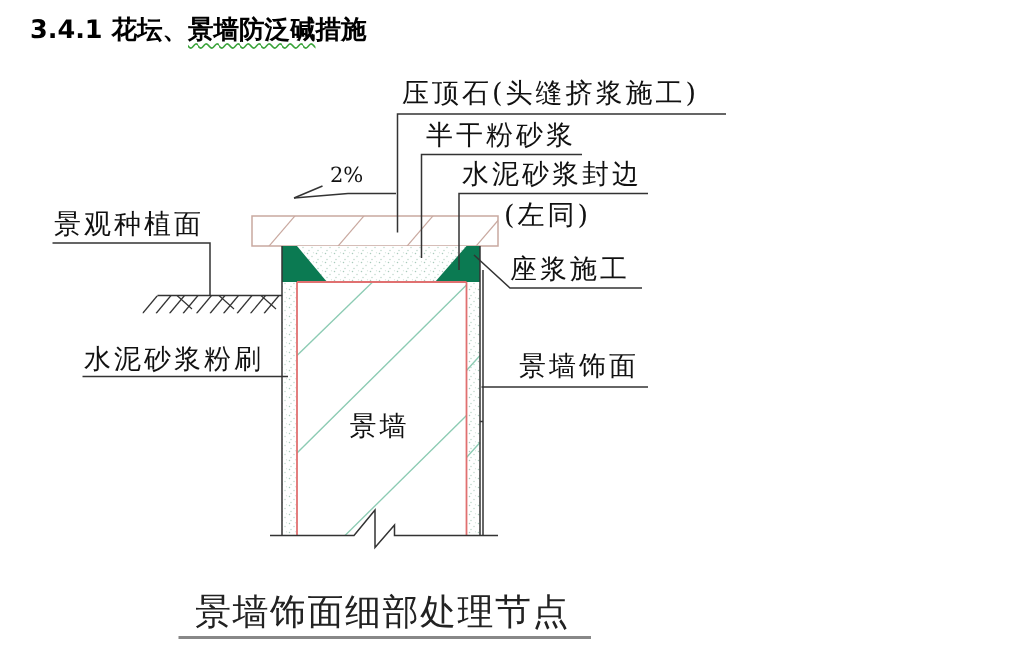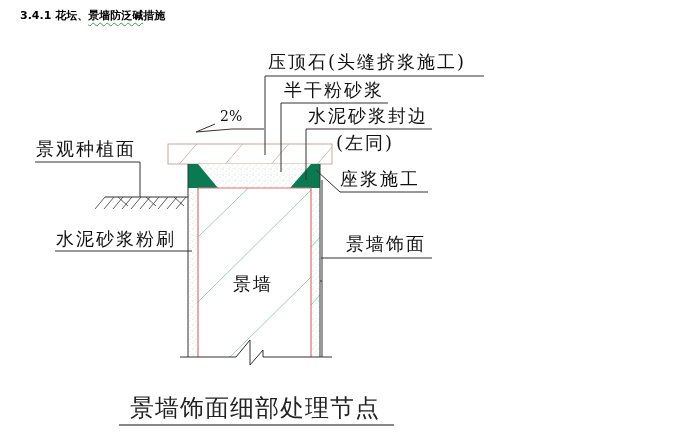--- a/index.html
+++ b/index.html
@@ -1,17 +1,17 @@
 <!DOCTYPE html>
 <html><head>
 <meta charset="utf-8">
 <style>
   html, body { margin: 0; padding: 0; background: #ffffff; }
   body { width: 684px; height: 436px; position: relative; overflow: hidden; font-family: "DejaVu Serif", "Liberation Serif", serif; }
-  .heading { position: absolute; left: 20px; top: 8px; font-size: 11px; font-weight: bold; color: #000; white-space: nowrap; font-family: "DejaVu Sans", "Liberation Sans", sans-serif; }
+  .heading { position: absolute; left: 20px; top: 8px; font-size: 17px; font-weight: bold; color: #000; white-space: nowrap; font-family: "DejaVu Sans", "Liberation Sans", sans-serif; }
   .heading .num { font-family: "DejaVu Sans", "Liberation Sans", sans-serif; font-weight: bold; }
   .heading .txt { font-family: "DejaVu Serif", "Liberation Serif", serif; font-weight: bold; }
   .heading .squiggle { text-decoration: underline wavy #3aa33a; text-decoration-thickness: 1px; text-underline-offset: 3px; }
   svg.diagram { position: absolute; left: 0; top: 0; }
   .lbl { font-family: "DejaVu Serif", "Liberation Serif", serif; font-size: 18px; fill: #111; letter-spacing: 2px; }
   .lbl-small { font-size: 14px; letter-spacing: 0; }
   .caption { font-family: "DejaVu Sans", "Liberation Sans", sans-serif; font-size: 24px; fill: #222; letter-spacing: 1px; }
 </style>
 </head>
 <body>

